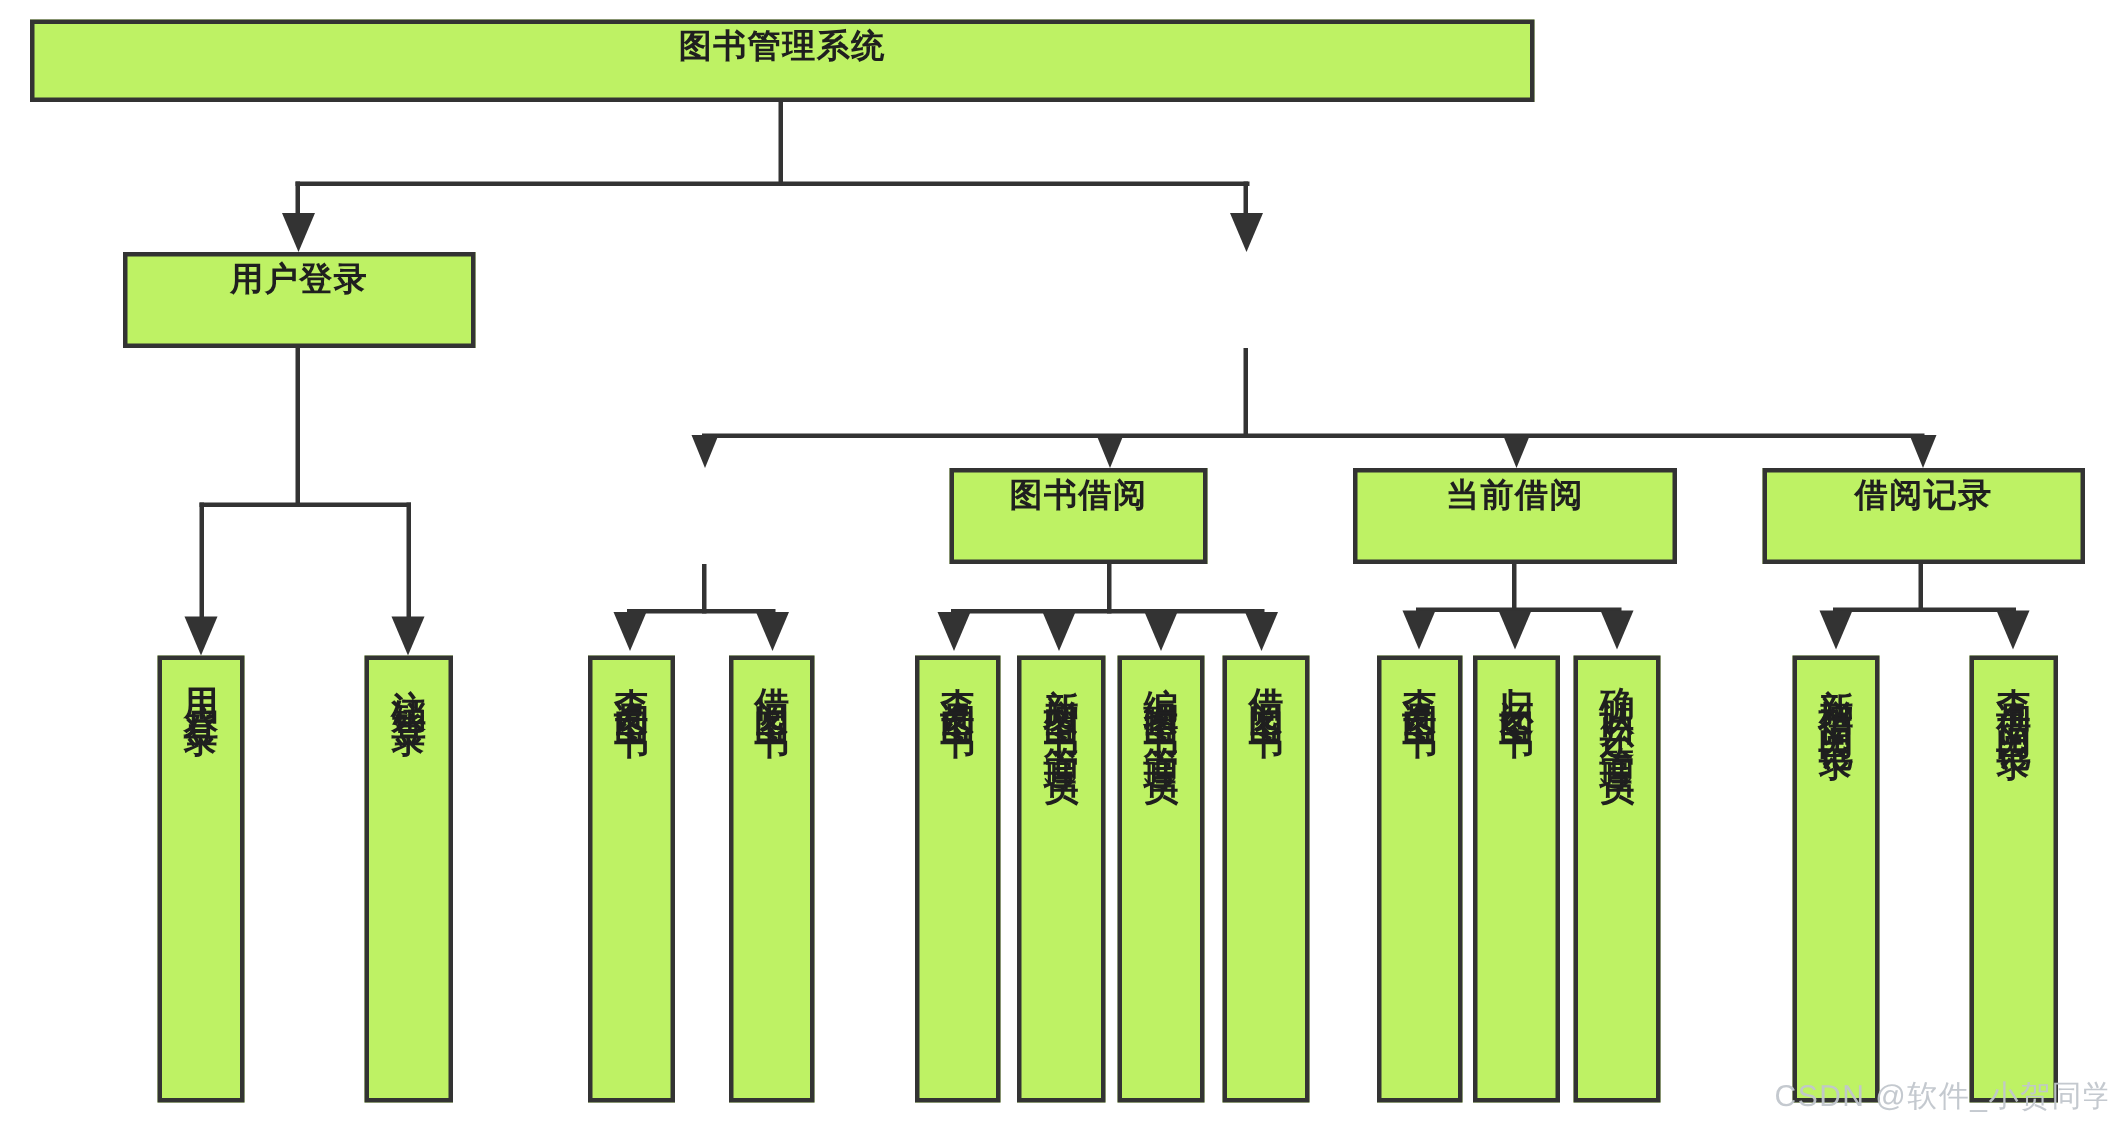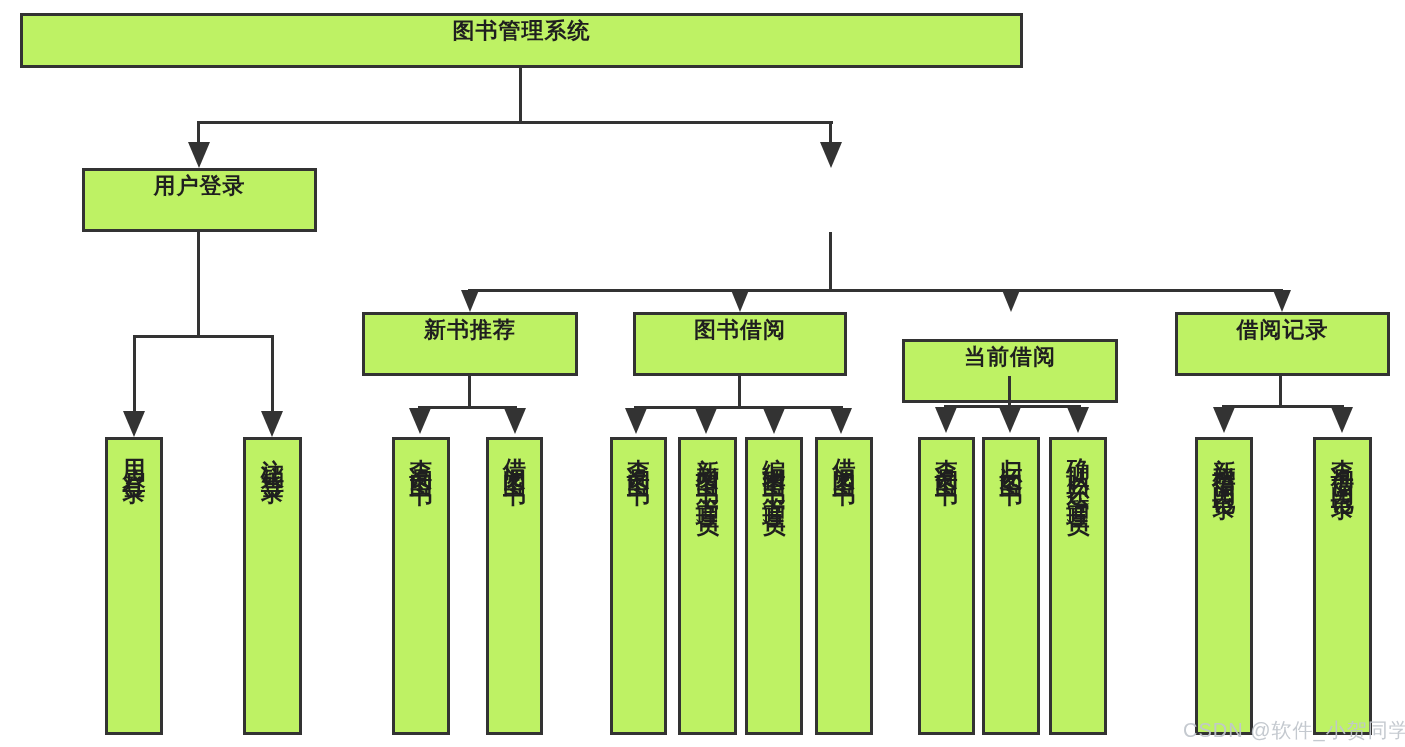--- a/index.html
+++ b/index.html
@@ -53,27 +53,24 @@
   <div class="vl" style="left:271px;top:335px;width:3px;height:78px;"></div>
   <div class="ah26" style="left:261px;top:411px;"></div>
 
   <div class="vl" style="left:829px;top:232px;width:3px;height:60px;"></div>
   <div class="hl" style="left:468px;top:289px;width:815px;height:3px;"></div>
   <div class="ah22" style="left:461px;top:290px;"></div>
   <div class="ah22" style="left:731px;top:290px;"></div>
   <div class="ah22" style="left:1002px;top:290px;"></div>
   <div class="ah22" style="left:1273px;top:290px;"></div>
 
-  <div class="box" style="left:362px;top:312px;width:216px;height:64px;">
-    <span class="hlabel">新书推荐</span>
-  </div>
-  <div class="box" style="left:633px;top:312px;width:214px;height:64px;">
+  <div class="box" style="left:633px;top:312px;width:172px;height:64px;">
     <span class="hlabel">图书借阅</span>
   </div>
-  <div class="box" style="left:902px;top:312px;width:216px;height:64px;margin-top:27px;">
+  <div class="box" style="left:902px;top:312px;width:216px;height:64px;">
     <span class="hlabel">当前借阅</span>
   </div>
   <div class="box" style="left:1175px;top:312px;width:215px;height:64px;">
     <span class="hlabel">借阅记录</span>
   </div>
 
   <div class="vl" style="left:468px;top:376px;width:3px;height:33px;"></div>
   <div class="hl" style="left:418px;top:406px;width:99px;height:3px;"></div>
   <div class="ah26" style="left:409px;top:408px;"></div>
   <div class="ah26" style="left:504px;top:408px;"></div>

